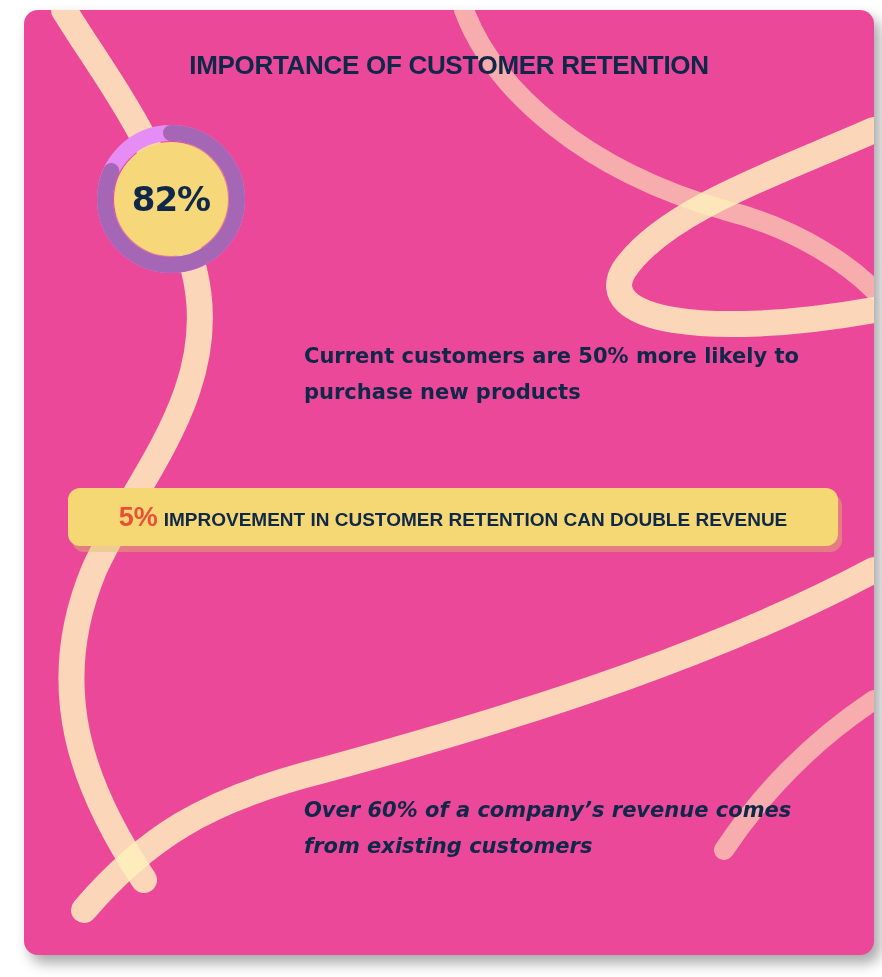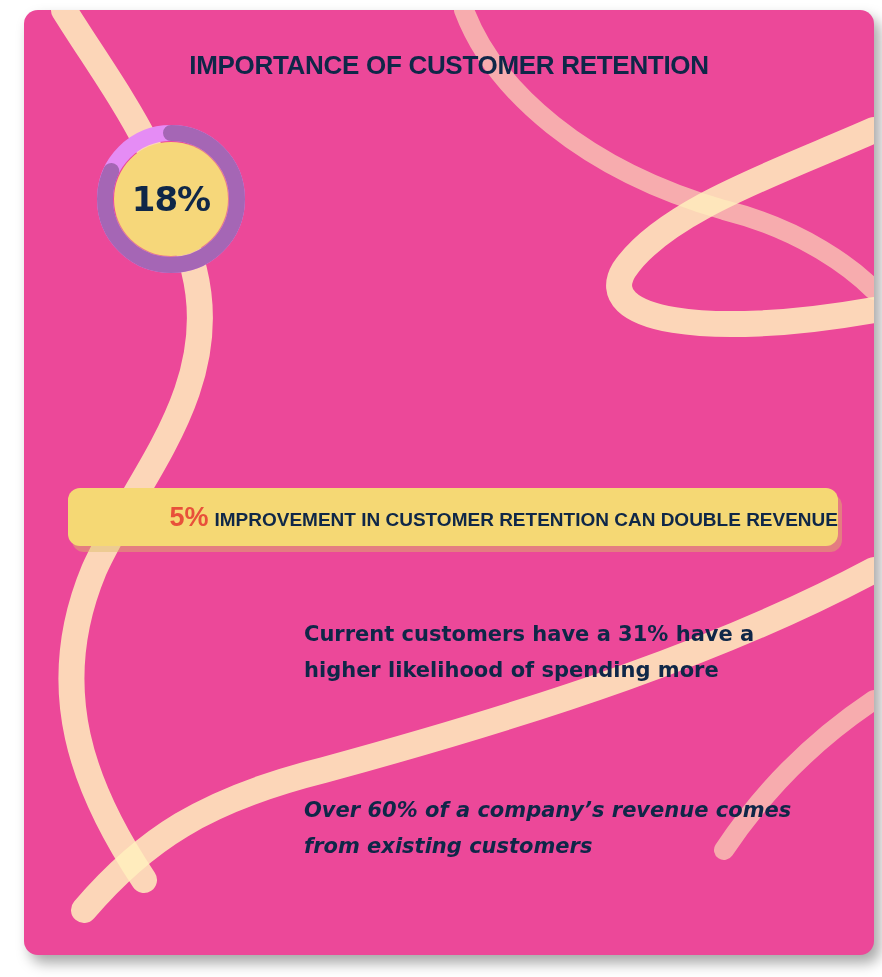--- a/index.html
+++ b/index.html
@@ -64,21 +64,21 @@
     width: 770px; height: 58px;
     background: #f5d874;
     border-radius: 12px;
     box-shadow: 4px 6px 0 rgba(220,190,100,0.45);
   }
   .banner-text {
     position: absolute;
     left: 0; right: 0; top: 0;
     height: 42px;
     line-height: 58px;
-    text-align: right;
+    text-align: center;
     font-family: "Liberation Sans", sans-serif;
     font-weight: bold;
     color: #0f2748;
     font-size: 19px;
   }
   .banner-text .hl {
     color: #e8503a;
     font-size: 27px;
     margin-right: 6px;
   }
@@ -97,26 +97,26 @@
 
   <div class="title">IMPORTANCE OF CUSTOMER RETENTION</div>
 
   <div class="stat" style="top:114px;">
     <svg width="150" height="150" viewBox="0 0 150 150">
       <circle cx="81" cy="81" r="62" fill="#e3c070" opacity="0.45"></circle>
       <circle cx="75" cy="75" r="66" fill="none" stroke="#e58cf5" stroke-width="16"></circle>
       <circle cx="75" cy="75" r="66" fill="none" stroke="#a566b5" stroke-width="16" stroke-linecap="round" pathLength="100" stroke-dasharray="82 100" transform="rotate(-90 75 75)"></circle>
       <circle cx="75" cy="75" r="57" fill="#f6d77a"></circle>
     </svg>
-    <div class="pct">18%</div>
+    <div class="pct">82%</div>
   </div>
 
+  <div class="stat-text" style="top:328px;">Current customers are 50% more likely to purchase new products</div>
 
   <div class="banner">
     <div class="banner-text">
       <span class="hl">5%</span><span>IMPROVEMENT IN CUSTOMER RETENTION CAN DOUBLE REVENUE</span>
     </div>
   </div>
 
-  <div class="stat-text" style="top:606px;">Current customers have a 31% have a higher likelihood of spending more</div>
 
   <div class="stat-text" style="top:782px;font-style:italic;">Over 60% of a company’s revenue comes from existing customers</div>
 </div>
 
 </body></html>

